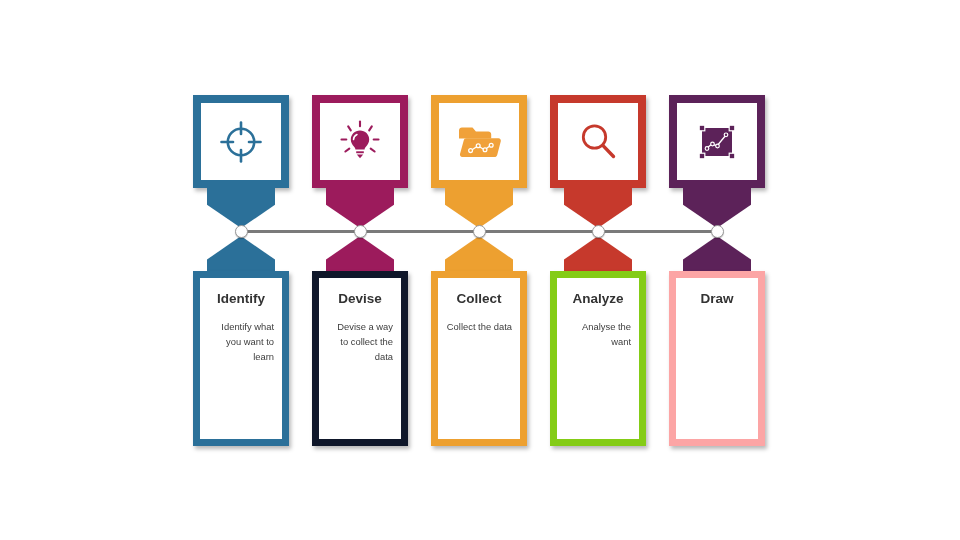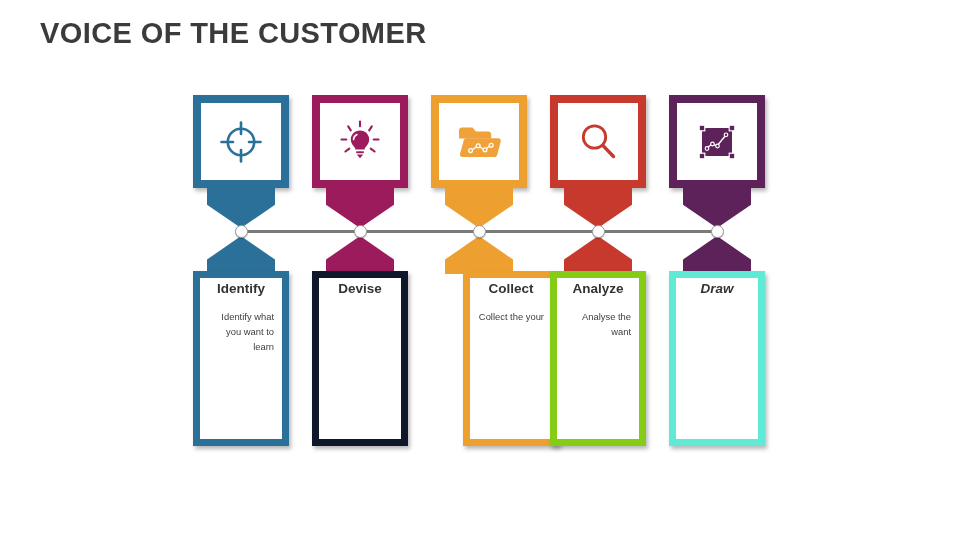--- a/index.html
+++ b/index.html
@@ -122,21 +122,21 @@
     width: 96px;
     height: 175px;
     padding: 7px;
     box-shadow: 2px 3px 4px rgba(0,0,0,0.28);
   }
 
   .card-inner {
     width: 100%;
     height: 100%;
     background: #ffffff;
-    padding: 4px 8px 6px 8px;
+    padding: 14px 8px 6px 8px;
   }
 
   .card-title {
     font-size: 13.5px;
     font-weight: bold;
     color: #333333;
     text-align: center;
     line-height: 1.1;
     margin-bottom: 13px;
     white-space: nowrap;
@@ -147,21 +147,20 @@
     color: #3d3d3d;
     line-height: 1.58;
     text-align: right;
   }
 </style>
 </head>
 <body>
 
 <div id="slide">
 
-  <div id="title">VOICE OF THE CUSTOMER</div>
 
   <div id="diagram">
 
     <div id="connector-line"></div>
 
     <div class="column" style="left:193px;">
       <div class="icon-frame" style="background:#2b7099;">
         <div class="icon-inner">
           <span>
             <svg width="46" height="46" viewBox="0 0 46 46" aria-hidden="true">
@@ -202,20 +201,21 @@
               <line x1="37.6" y1="32.5" x2="33.7" y2="29.6" stroke="#9c1b5c" stroke-width="2.1" stroke-linecap="round"></line>
             </svg>
           </span>
         </div>
       </div>
       <div class="arrow-down" style="background:#9c1b5c;"></div>
       <div class="arrow-up" style="background:#9c1b5c;"></div>
       <div class="card" style="background:#0f172a;">
         <div class="card-inner">
           <div class="card-title">Devise</div>
+          <div class="card-body">Devise a way to collect the data</div>
         </div>
       </div>
     </div>
 
     <div class="column" style="left:431px;">
       <div class="icon-frame" style="background:#eda030;">
         <div class="icon-inner">
           <span>
             <svg width="48" height="48" viewBox="0 0 48 48" aria-hidden="true">
               <path d="M4 12.5c0-1.6 1.3-2.9 2.9-2.9h10.6l3.4 3.8h12.4c1.6 0 2.9 1.3 2.9 2.9v4.2H4z" fill="#f0a13a"></path>
@@ -230,24 +230,24 @@
                 <circle cx="23.2" cy="27.8" r="1.9"></circle>
                 <circle cx="30" cy="31.8" r="1.9"></circle>
                 <circle cx="36.2" cy="27.3" r="1.9"></circle>
               </g>
             </svg>
           </span>
         </div>
       </div>
       <div class="arrow-down" style="background:#eda030;"></div>
       <div class="arrow-up" style="background:#eda030;"></div>
-      <div class="card" style="background:#eda030;margin-left:32px;">
+      <div class="card" style="background:#eda030;">
         <div class="card-inner">
           <div class="card-title">Collect</div>
-          <div class="card-body">Collect the your</div>
+          <div class="card-body">Collect the data</div>
         </div>
       </div>
     </div>
 
     <div class="column" style="left:550px;">
       <div class="icon-frame" style="background:#c6392c;">
         <div class="icon-inner">
           <span>
             <svg width="46" height="46" viewBox="0 0 46 46" aria-hidden="true">
               <circle cx="19.5" cy="18" r="11.2" fill="none" stroke="#c6392c" stroke-width="2.8"></circle>
@@ -284,21 +284,21 @@
                 <rect x="34.2" y="5.2" width="5.6" height="5.6"></rect>
                 <rect x="4.2" y="33.2" width="5.6" height="5.6"></rect>
                 <rect x="34.2" y="33.2" width="5.6" height="5.6"></rect>
               </g>
             </svg>
           </span>
         </div>
       </div>
       <div class="arrow-down" style="background:#5c2259;"></div>
       <div class="arrow-up" style="background:#5c2259;"></div>
-      <div class="card" style="background:#5eead4;font-style:italic;">
+      <div class="card" style="background:#fca5a5;">
         <div class="card-inner">
           <div class="card-title">Draw</div>
         </div>
       </div>
     </div>
 
     <div class="connector-node" style="left:241px;"></div>
     <div class="connector-node" style="left:360px;"></div>
     <div class="connector-node" style="left:479px;"></div>
     <div class="connector-node" style="left:598px;"></div>

